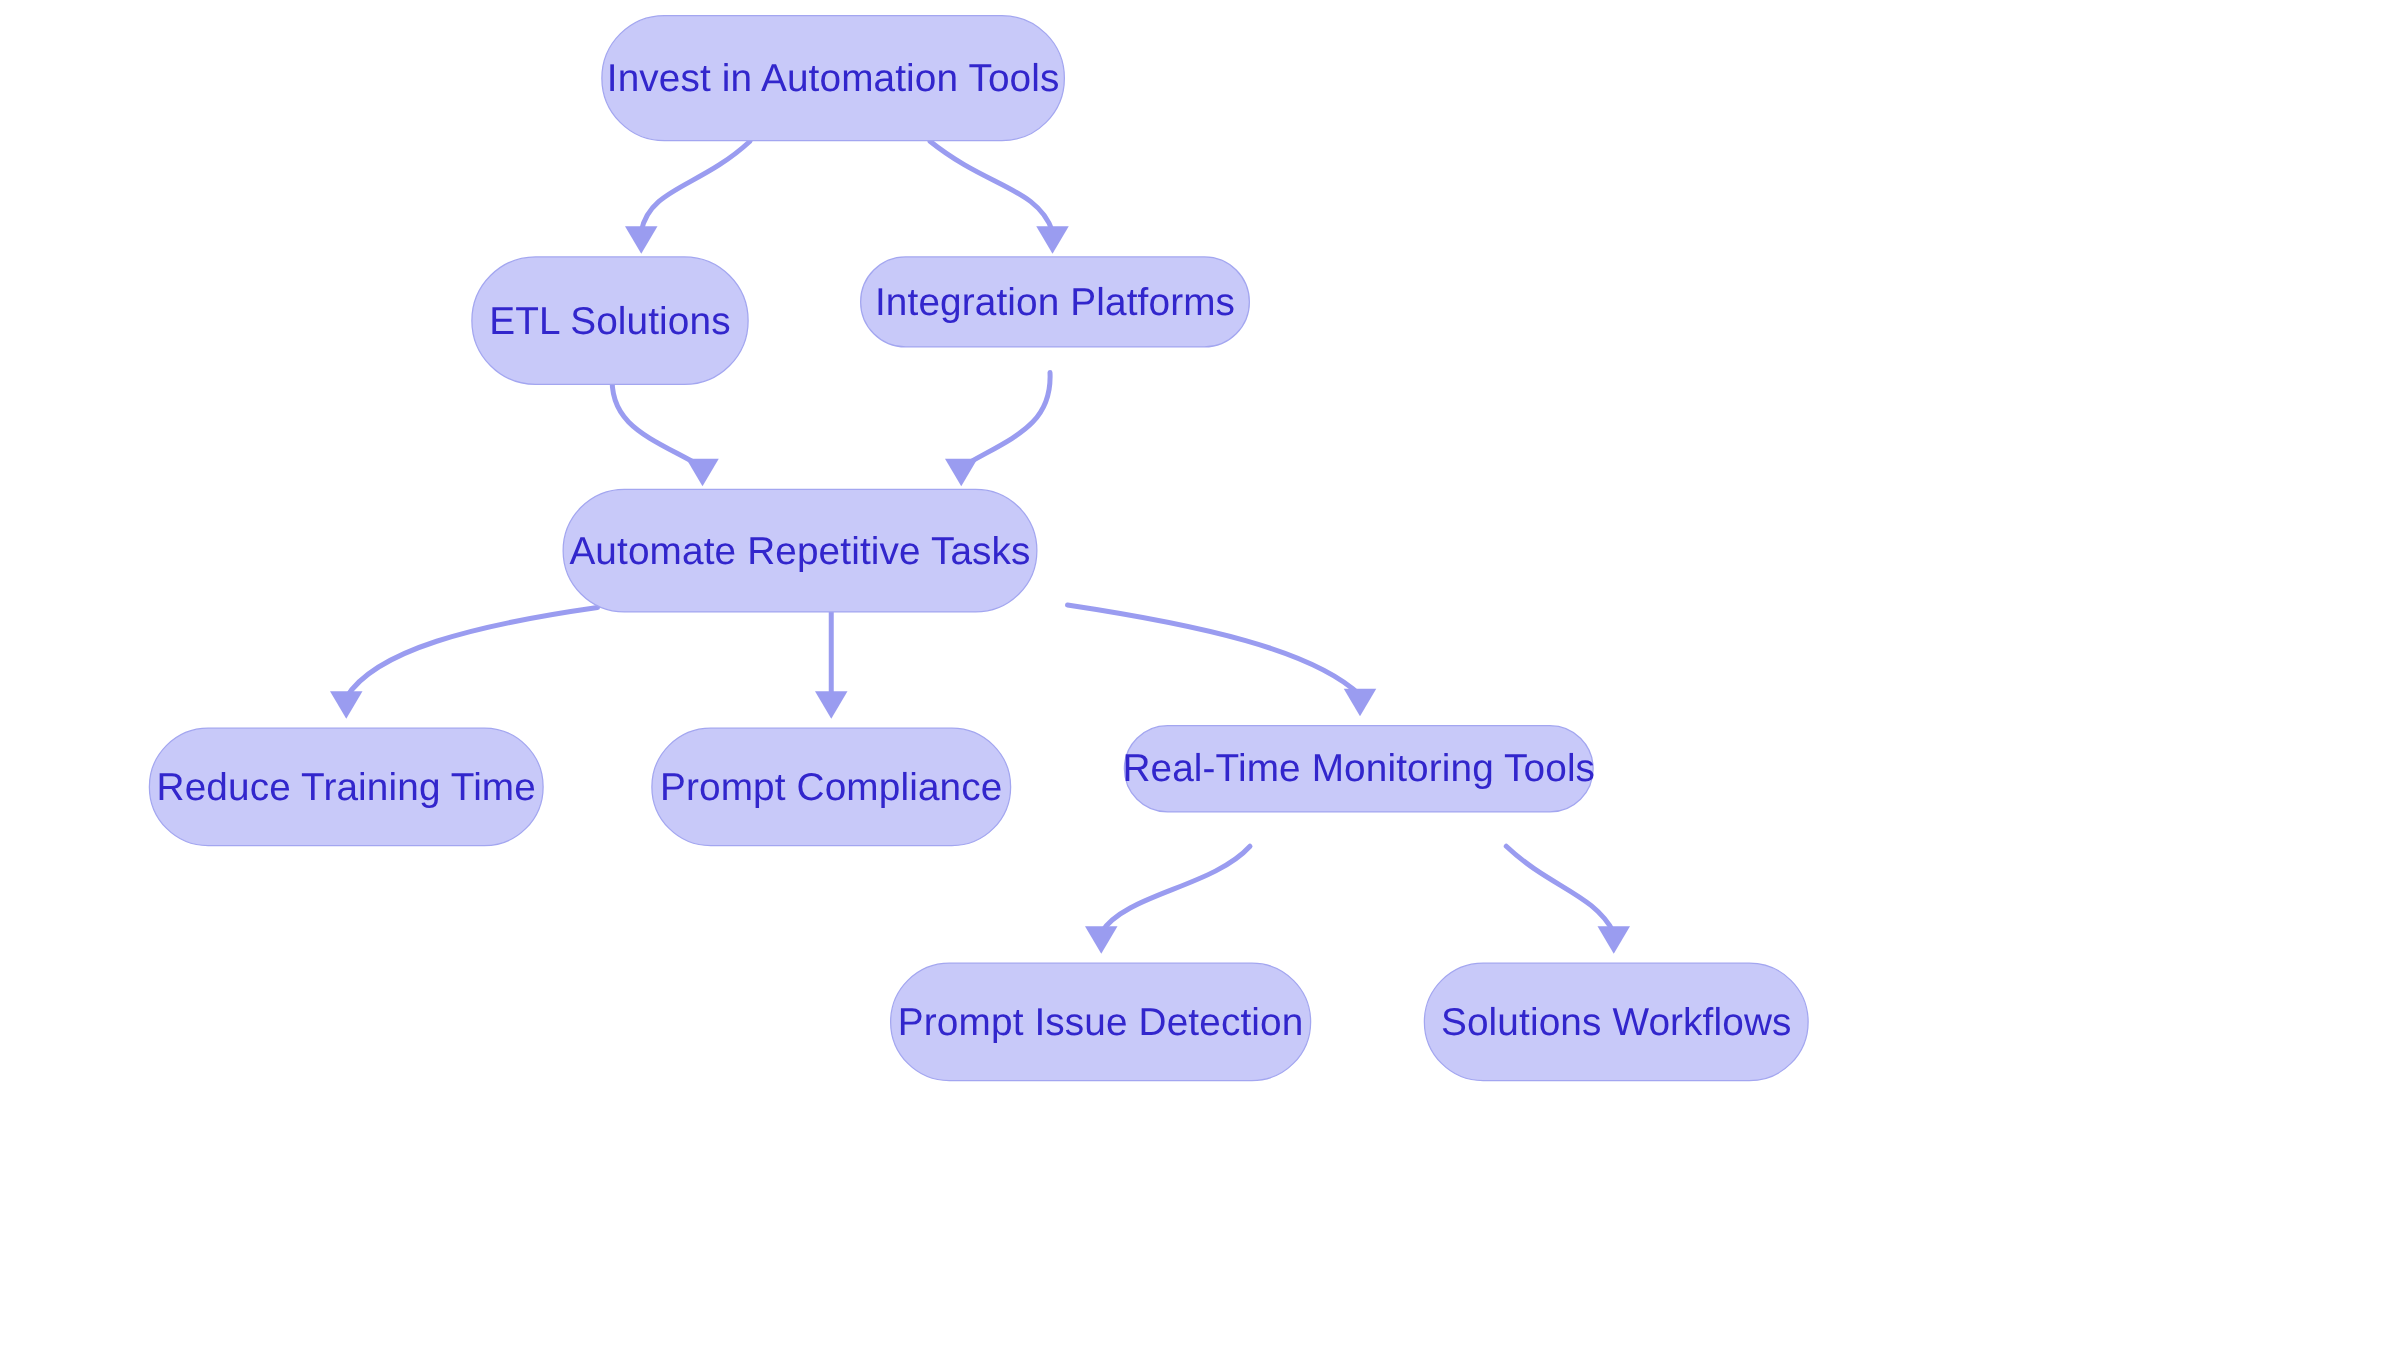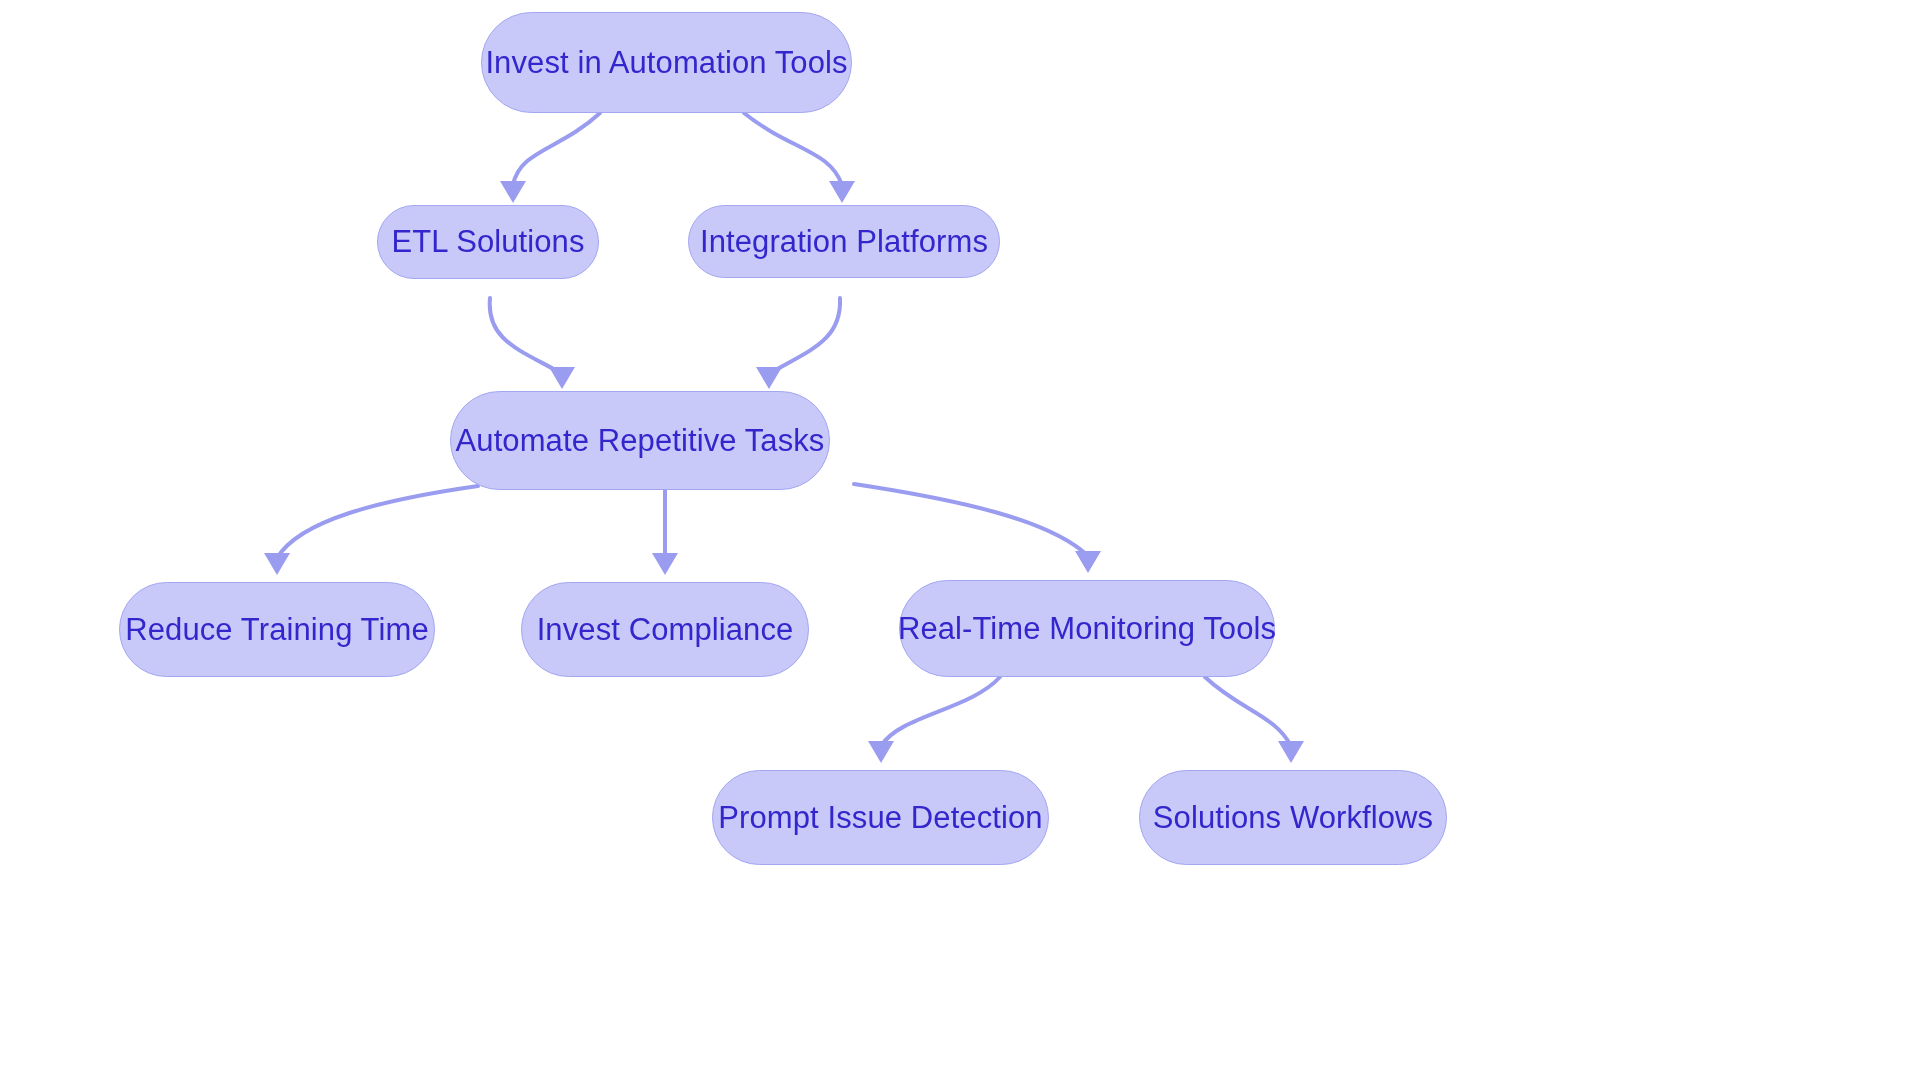--- a/index.html
+++ b/index.html
@@ -85,36 +85,36 @@
       <g>
         <path d="M 1205 677 C 1240 710 1275 715 1291 746" fill="none" stroke="#9a9cf0" stroke-width="4" stroke-linecap="round"></path>
         <polygon points="1278,741 1304,741 1291,763" fill="#9a9cf0"></polygon>
       </g>
     </svg>
 
   <div id="node-layer">
       <div class="node" style="left: 481px; top: 12px; width: 371px; height: 101px;">
         <span class="node-label">Invest in Automation Tools</span>
       </div>
-      <div class="node" style="left: 377px; top: 205px; width: 222px; height: 74px;">
+      <div class="node" style="left: 377px; top: 205px; width: 222px; height: 103px;">
         <span class="node-label">ETL Solutions</span>
       </div>
       <div class="node" style="left: 688px; top: 205px; width: 312px; height: 73px;">
         <span class="node-label">Integration Platforms</span>
       </div>
       <div class="node" style="left: 450px; top: 391px; width: 380px; height: 99px;">
         <span class="node-label">Automate Repetitive Tasks</span>
       </div>
       <div class="node" style="left: 119px; top: 582px; width: 316px; height: 95px;">
         <span class="node-label">Reduce Training Time</span>
       </div>
       <div class="node" style="left: 521px; top: 582px; width: 288px; height: 95px;">
-        <span class="node-label">Invest Compliance</span>
+        <span class="node-label">Prompt Compliance</span>
       </div>
-      <div class="node" style="left: 899px; top: 580px; width: 376px; height: 97px;">
+      <div class="node" style="left: 899px; top: 580px; width: 376px; height: 70px;">
         <span class="node-label">Real-Time Monitoring Tools</span>
       </div>
       <div class="node" style="left: 712px; top: 770px; width: 337px; height: 95px;">
         <span class="node-label">Prompt Issue Detection</span>
       </div>
       <div class="node" style="left: 1139px; top: 770px; width: 308px; height: 95px;">
         <span class="node-label">Solutions Workflows</span>
       </div>
     </div>
 

